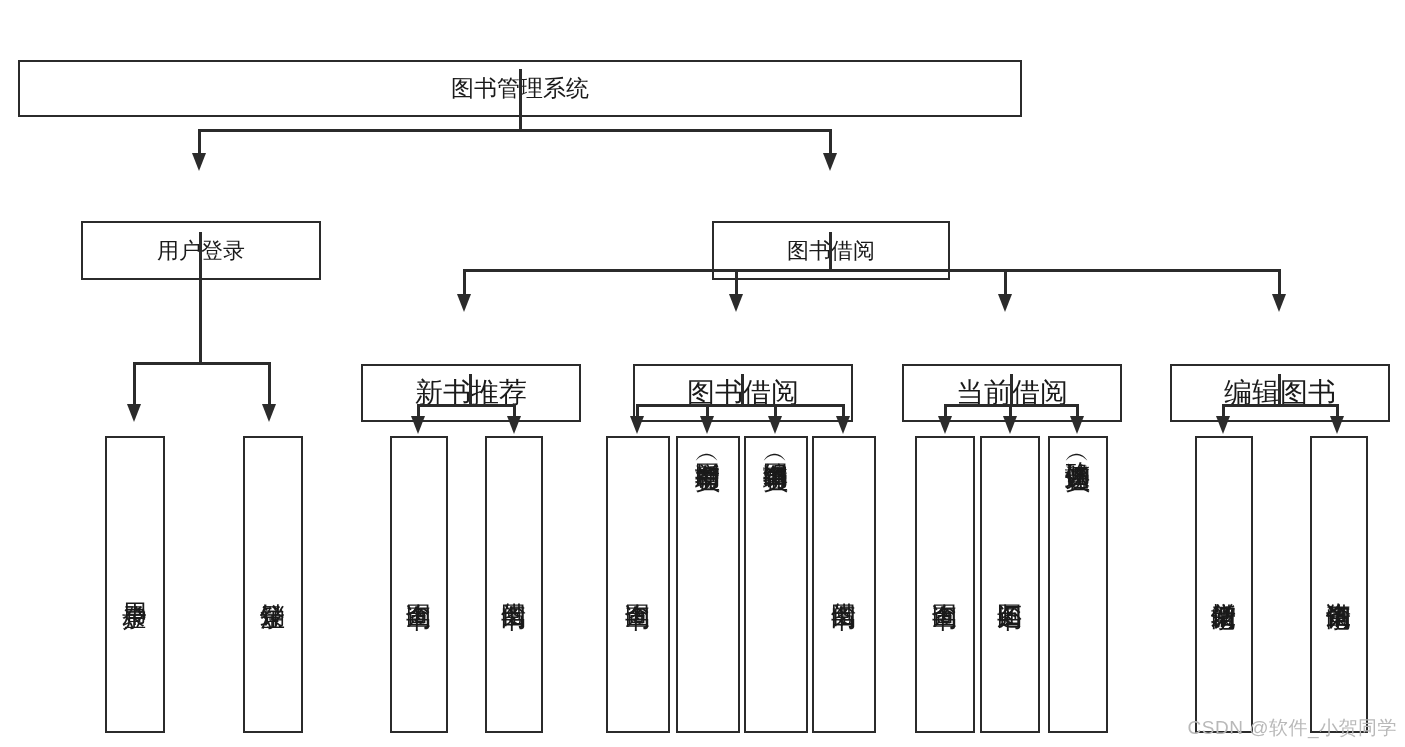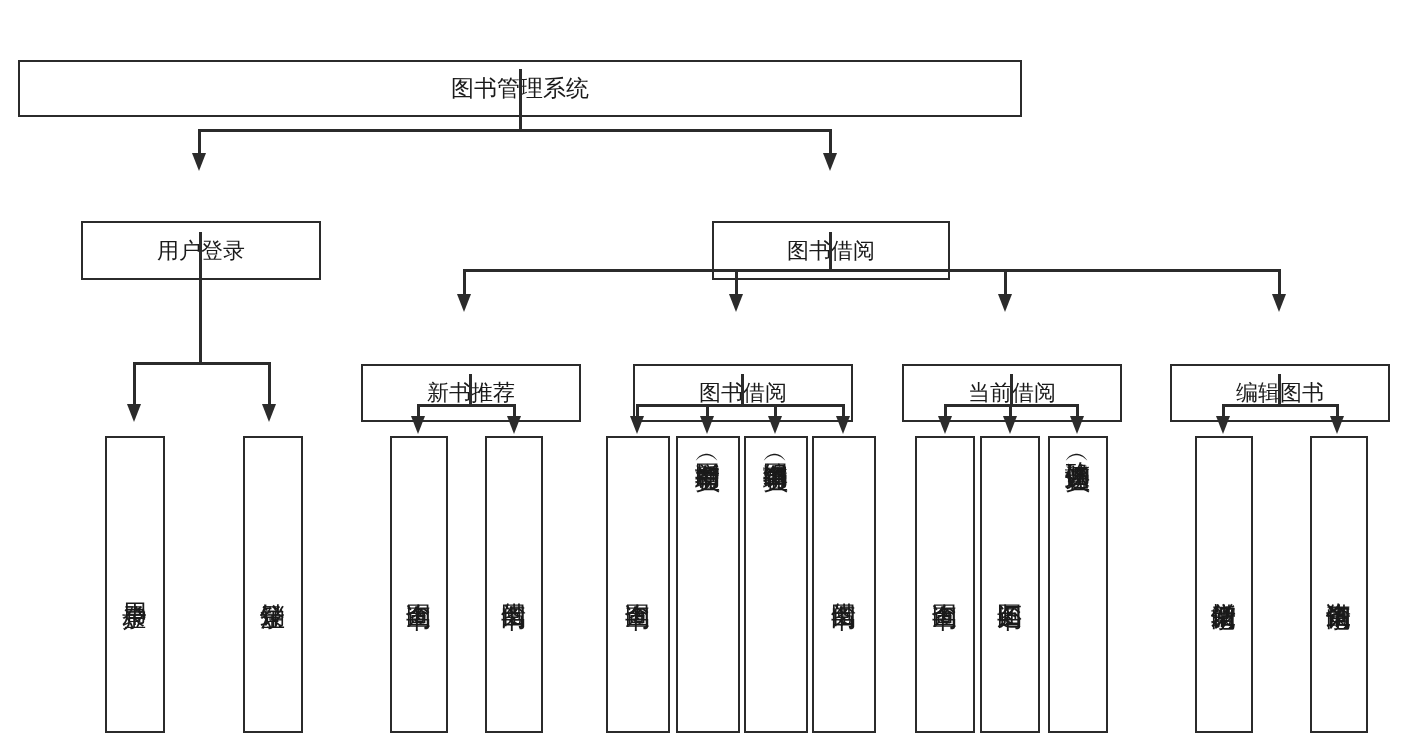--- a/index.html
+++ b/index.html
@@ -30,21 +30,21 @@
     text-align: center;
     margin-top: 48px;
   }
   .node.root {
     font-size: 23px;
   }
   .node.l1 {
     font-size: 22px;
   }
   .node.l2 {
-    font-size: 22px;
+    font-size: 28px;
   }
   
   .leaf {
     position: absolute;
     box-sizing: border-box;
     border: 2px solid #2b2b2b;
     background: #ffffff;
     display: flex;
     justify-content: center;
     overflow: hidden;
@@ -216,14 +216,15 @@
     <span class="vlabel">确认归还（管理员）</span>
   </div>
 
   <div class="leaf center-text" style="left:1195px; top:436px; width:58px; height:297px;">
     <span class="vlabel">新增借阅记录</span>
   </div>
   <div class="leaf center-text" style="left:1310px; top:436px; width:58px; height:297px;">
     <span class="vlabel">查询借阅记录</span>
   </div>
 
+  <div id="watermark">CSDN @软件_小贺同学</div>
 
 </div>
 
 </body></html>

